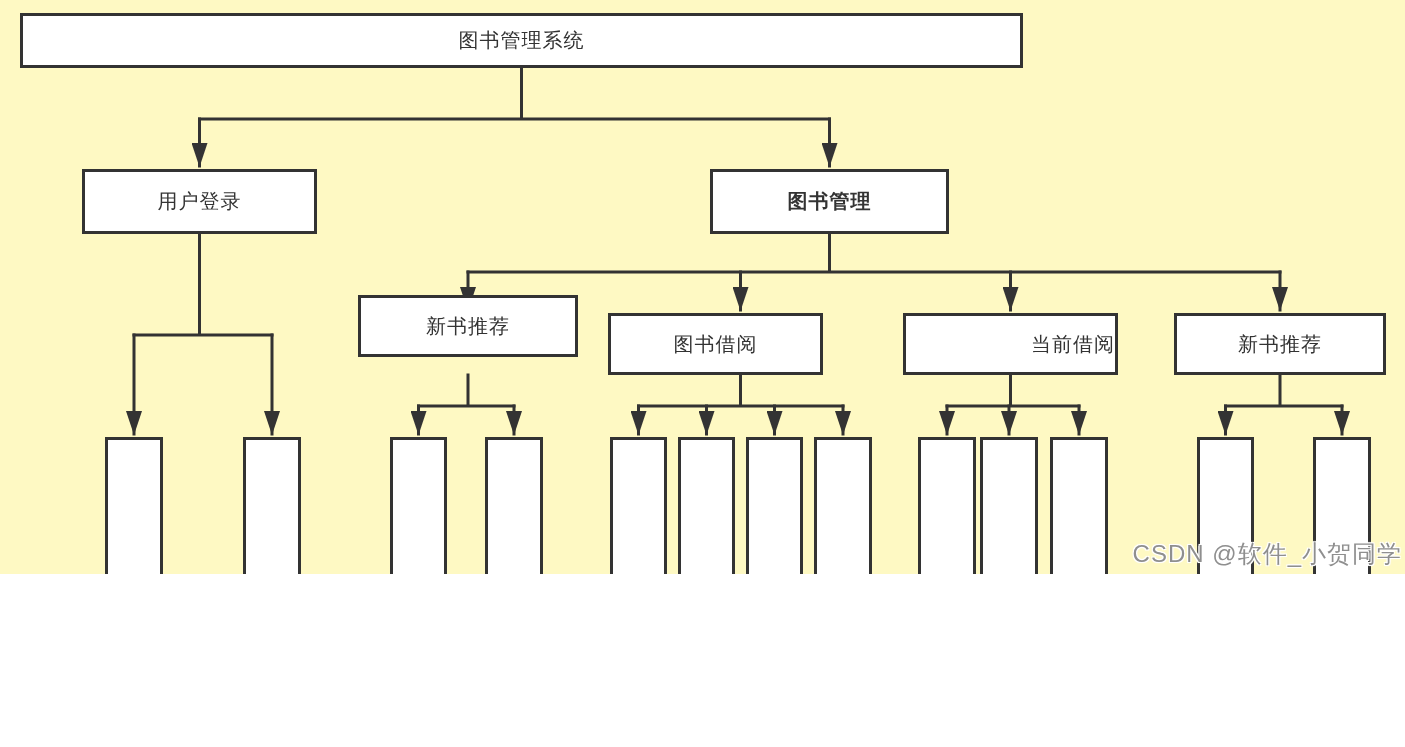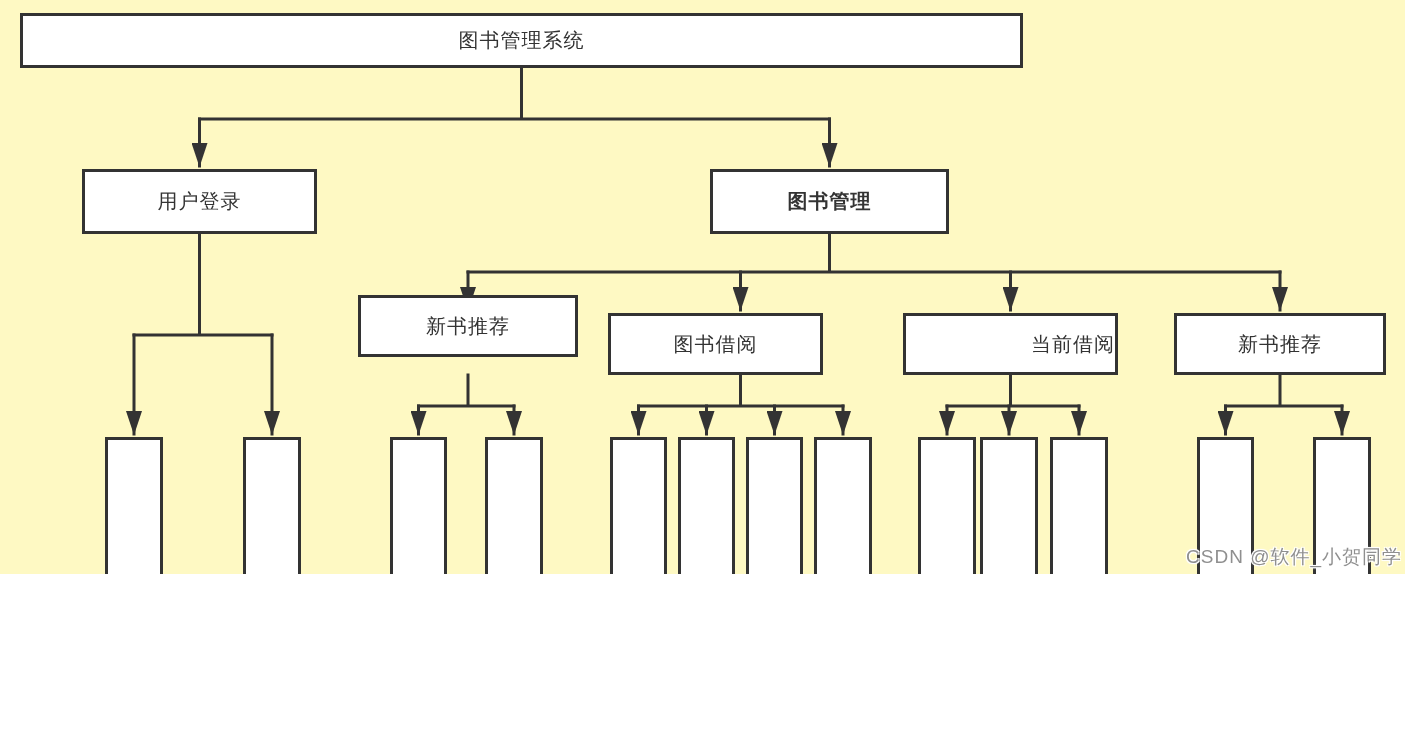--- a/index.html
+++ b/index.html
@@ -38,21 +38,21 @@
     writing-mode: vertical-rl;
     text-orientation: mixed;
     font-size: 26px;
     line-height: 1.05;
     letter-spacing: 3px;
   }
   #watermark {
     position: absolute;
     right: 3px;
     bottom: 4px;
-    font-size: 19px;
+    font-size: 24px;
     letter-spacing: 1px;
     color: #8f8f8f;
     text-shadow:
       -1px -1px 0 #ffffff, 1px -1px 0 #ffffff,
       -1px  1px 0 #ffffff, 1px  1px 0 #ffffff,
        0 0 3px #ffffff;
     z-index: 10;
     white-space: nowrap;
   }
 </style>

